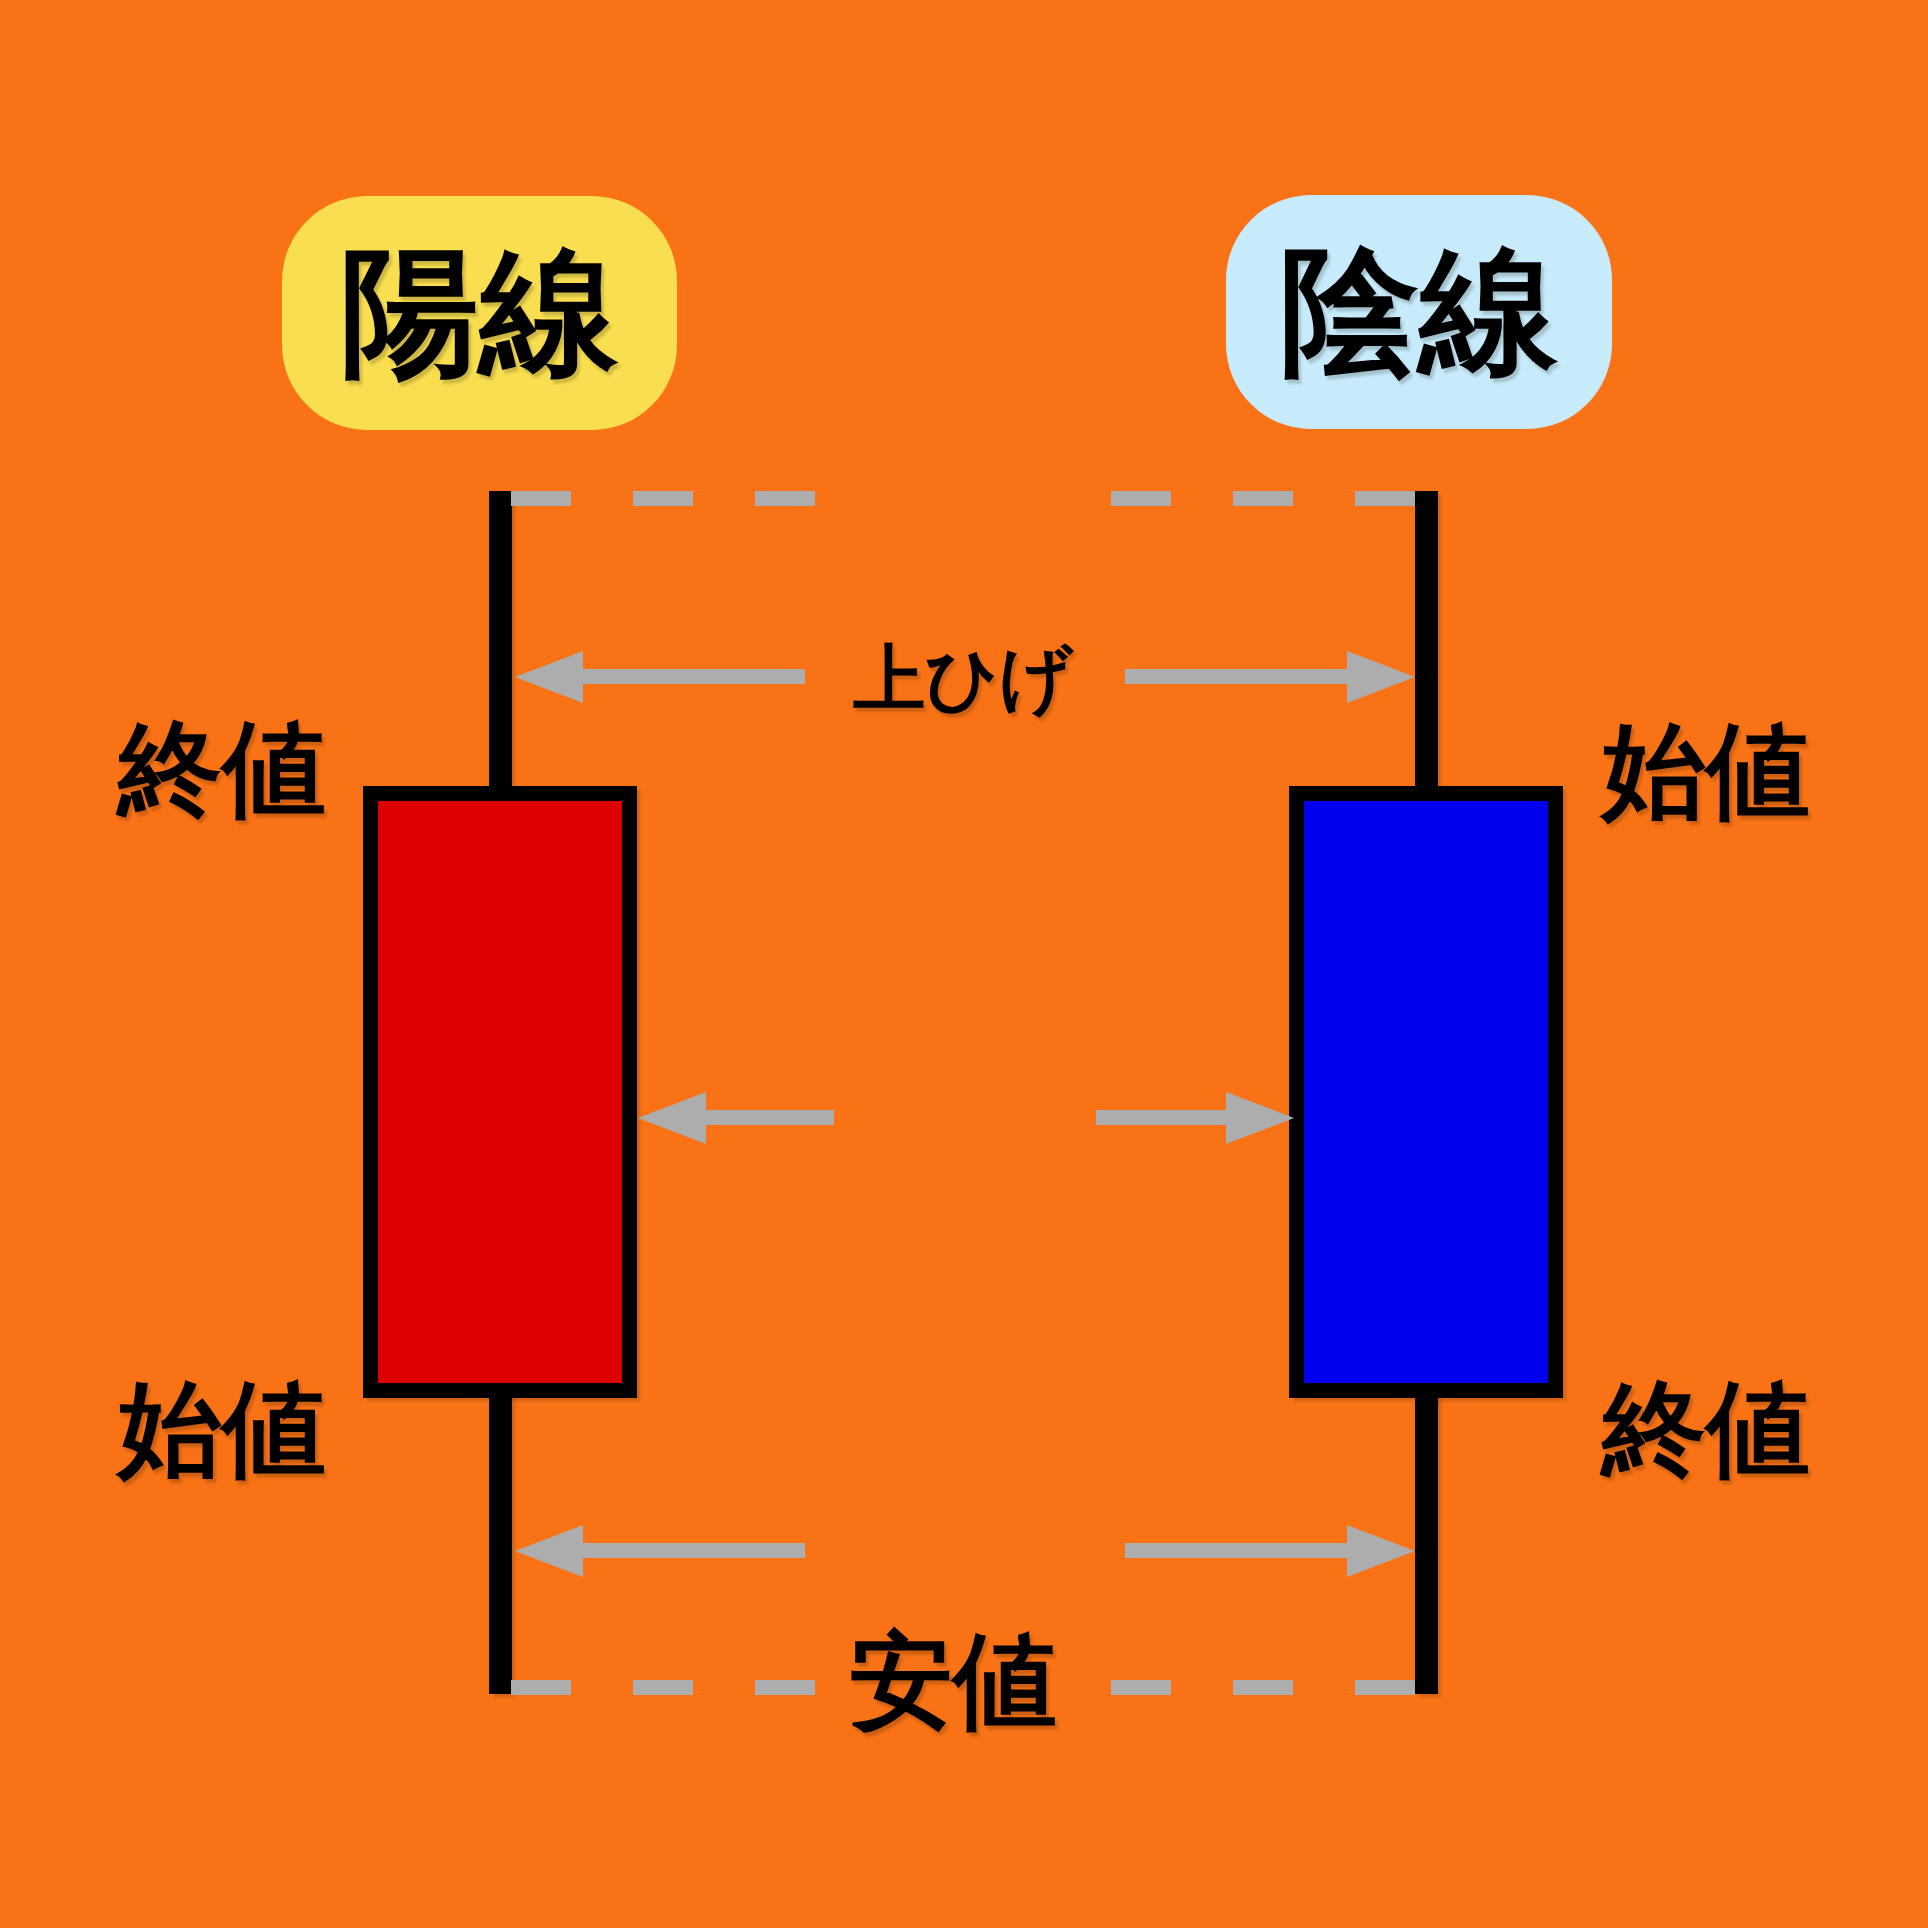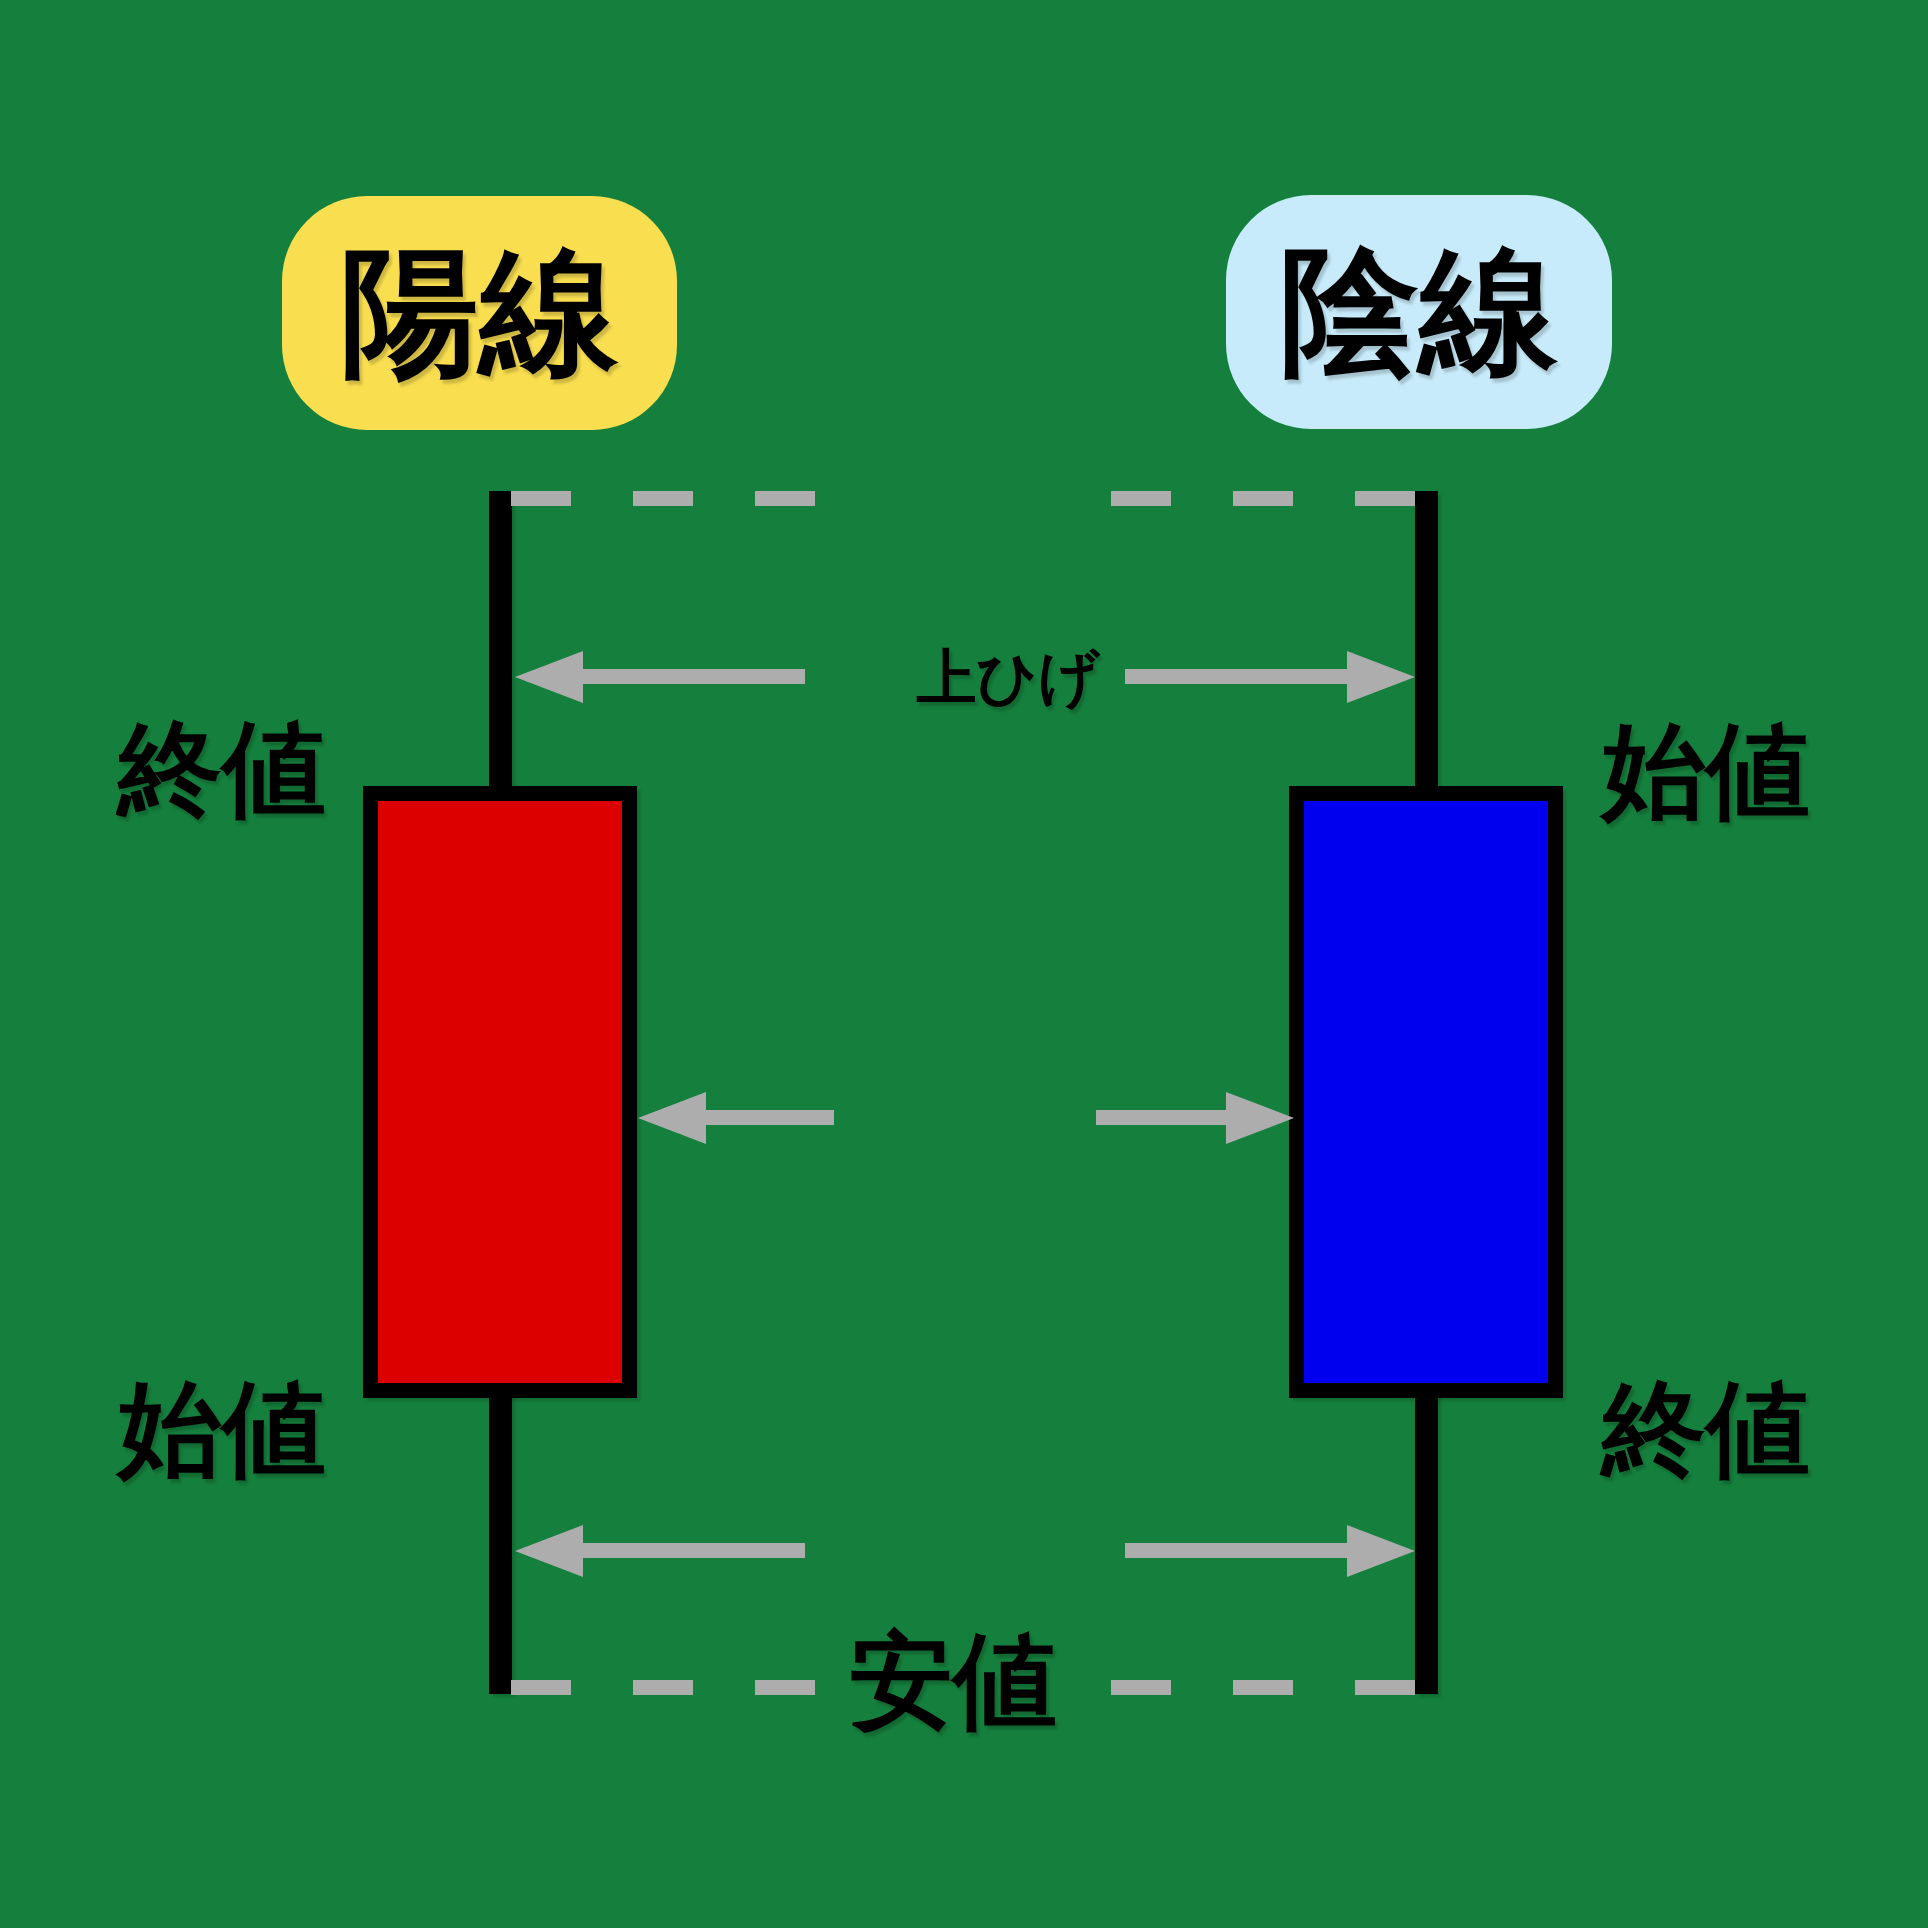--- a/index.html
+++ b/index.html
@@ -1,19 +1,19 @@
 <!DOCTYPE html>
 <html style="font-size:15px"><head>
 <meta charset="utf-8">
 <style>
   html,body{margin:0;padding:0;background:#ffffff;}
   .canvas{
     position:relative;
     width:1928px;height:1928px;
-    background:#15803d;
+    background:#f97316;
     font-family:"Liberation Sans", sans-serif;
     overflow:hidden;
     color:#000;
   }
   .abs{position:absolute;}
   .jp{
     font-weight:bold;
     color:#000;
     text-align:center;
     white-space:nowrap;
@@ -54,21 +54,21 @@
   
   .arrow{
     display:flex;align-items:center;
     height:53px;
   }
   .arrow .shaft{flex:1;height:15px;background:#ADADAD;}
   .arrow .head-l{width:0;height:0;border-top:26px solid transparent;border-bottom:26px solid transparent;border-right:68px solid #ADADAD;}
   .arrow .head-r{width:0;height:0;border-top:26px solid transparent;border-bottom:26px solid transparent;border-left:68px solid #ADADAD;}
   
   .t-high {left:834px;top:436px;width:264px;font-size:104px;line-height:104px;}
-  .t-upsh {left:876px;top:632px;width:264px;font-size:60px;line-height:92px;}
+  .t-upsh {left:831px;top:632px;width:264px;font-size:72px;line-height:92px;}
   .t-body {left:834px;top:1067px;width:264px;font-size:102px;line-height:102px;}
   .t-dnsh {left:830px;top:1501px;width:264px;font-size:92px;line-height:92px;}
   .t-low  {left:821px;top:1629px;width:264px;font-size:104px;line-height:104px;}
   .t-cl-l {left:90px;top:717px;width:264px;font-size:104px;line-height:104px;}
   .t-op-l {left:90px;top:1377px;width:264px;font-size:104px;line-height:104px;}
   .t-op-r {left:1574px;top:719px;width:264px;font-size:104px;line-height:104px;}
   .t-cl-r {left:1574px;top:1377px;width:264px;font-size:104px;line-height:104px;}
 </style>
 </head>
 <body>

